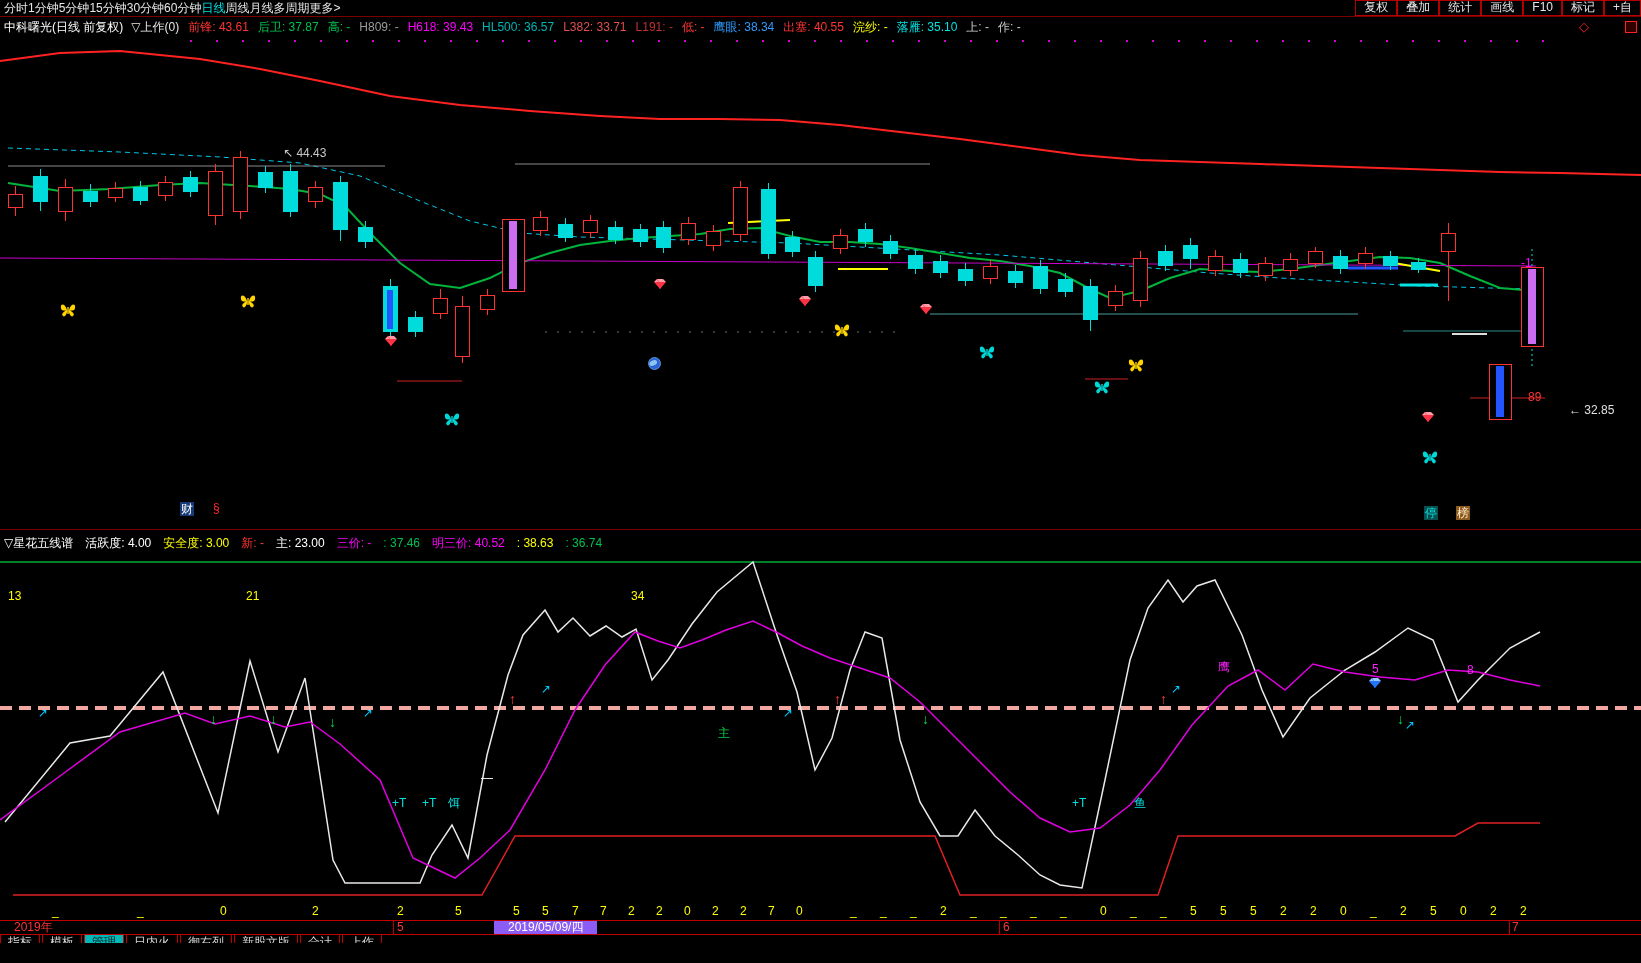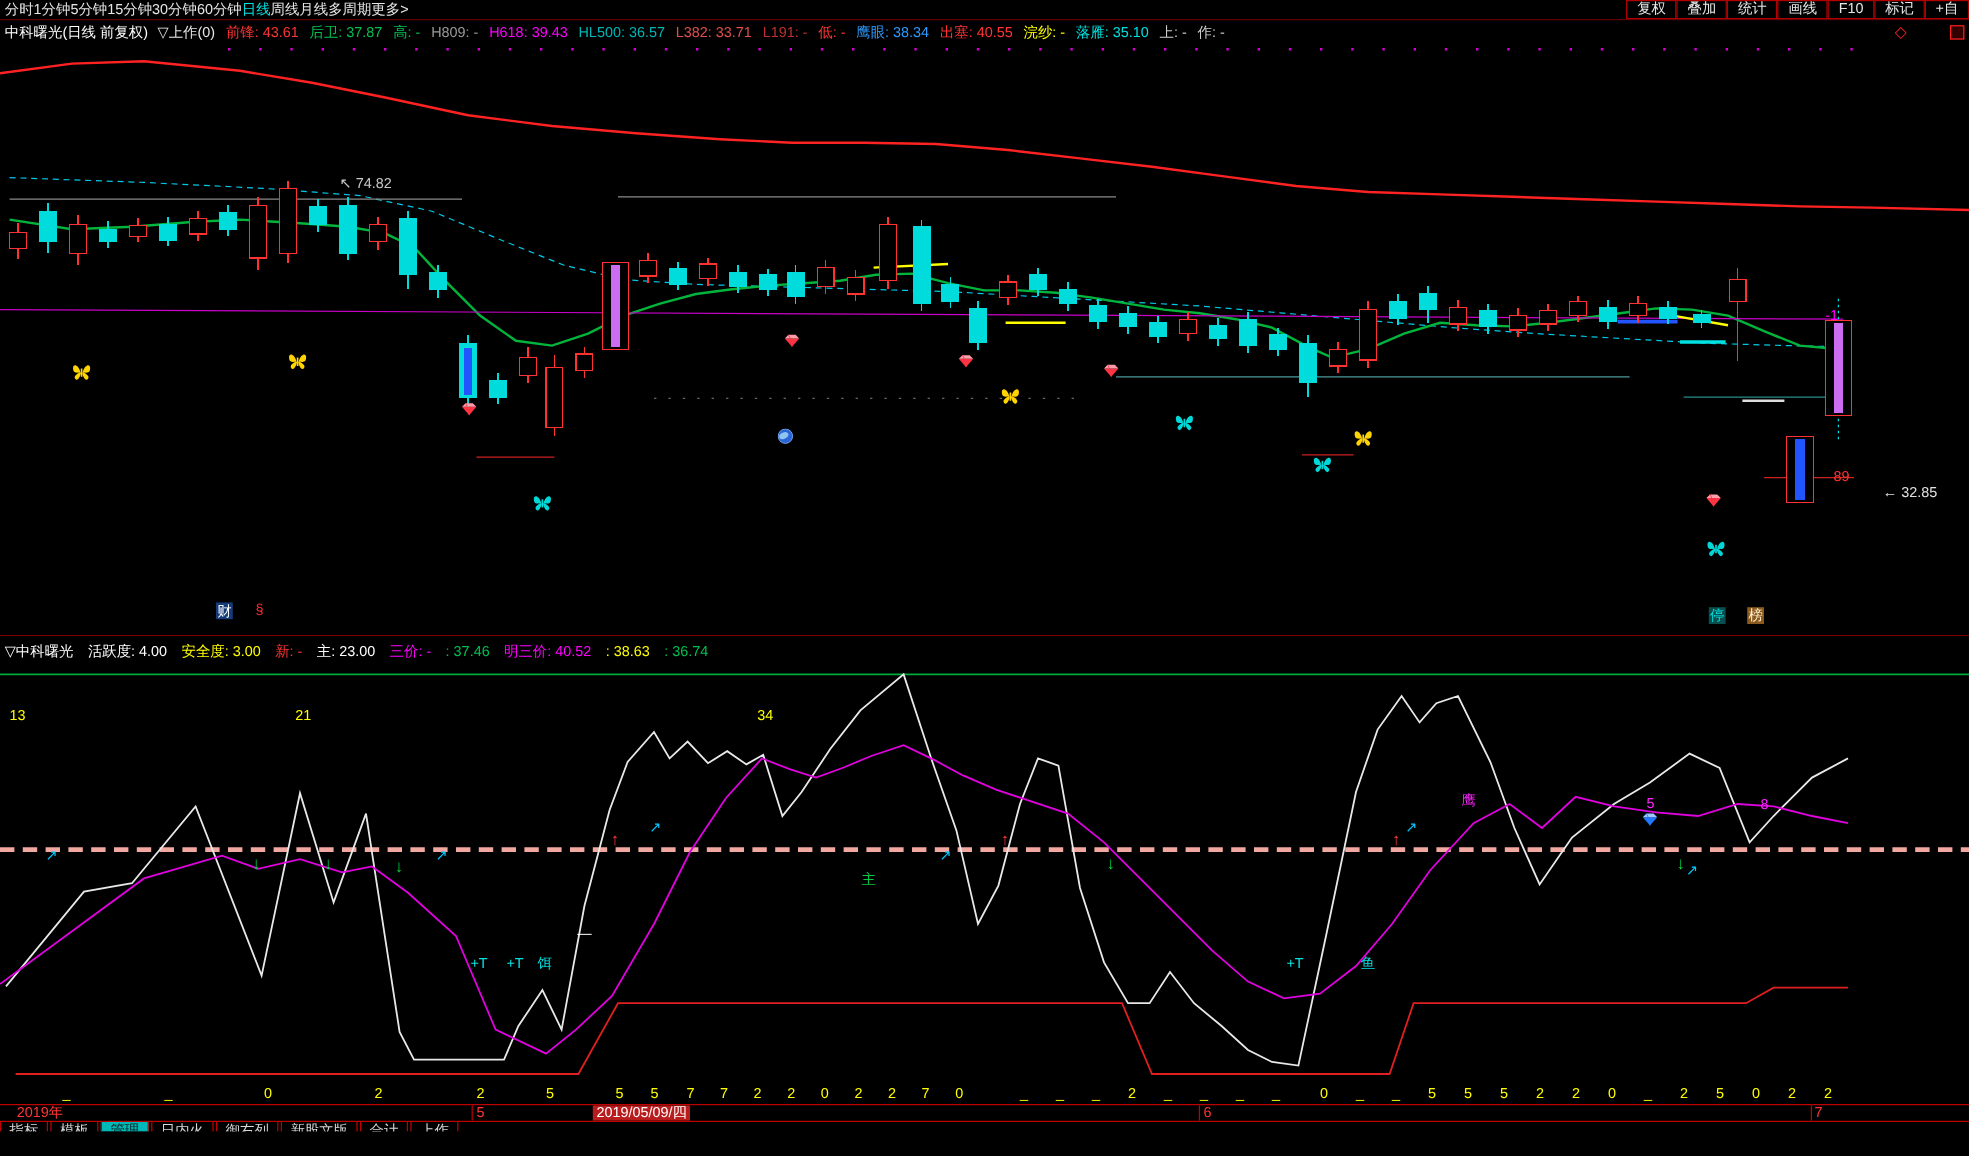--- a/index.html
+++ b/index.html
@@ -33,21 +33,21 @@
   .fiveline{height:22px;border-top:1px solid #7a0000;}
   .row .rt{color:#ffffff;margin-left:4px;}
   .row .fld{margin-left:12px;}
   
   .numbers-row{position:relative;height:18px;background:#000;overflow:hidden;}
   .numbers-row span{position:absolute;top:2px;color:#ffff00;}
   .date-row{position:relative;height:15px;border-top:1px solid #c00000;border-bottom:1px solid #c00000;
             box-sizing:border-box;background:#000;overflow:hidden;}
   .date-row .cell{position:absolute;top:0;color:#ff3434;line-height:13px;}
   .date-row .vline{position:absolute;top:0;width:1px;height:13px;background:#c00000;}
-  .date-row .hl{position:absolute;top:0;background:#b91c1c;color:#ffffff;line-height:13px;padding:0 3px;}
+  .date-row .hl{position:absolute;top:0;background:#8b5cf6;color:#ffffff;line-height:13px;padding:0 14px;}
   .tabs-row{position:relative;height:8px;overflow:hidden;display:flex;background:#000;}
   .tabs-row .tab{border-left:1px solid #c00000;border-right:1px solid #c00000;margin-right:2px;
                  color:#d8d8d8;padding:0 7px;line-height:14px;}
   .tabs-row .tab.active{background:#00b8b8;color:#002020;}
 </style>
 </head>
 <body>
 
 <div class="screen">
 
@@ -343,21 +343,21 @@
         </g>
         <g>
           <rect x="1489" y="327" width="22" height="55" fill="#000" stroke="#ff3232" stroke-width="1"></rect>
           <rect x="1496" y="329" width="8" height="51" fill="#2255ff"></rect>
         </g>
         <g>
           <rect x="1521" y="230" width="22" height="79" fill="#000" stroke="#ff3232" stroke-width="1"></rect>
           <rect x="1528" y="232" width="8" height="75" fill="#cc6cf0"></rect>
         </g>
       </svg>
-      <div class="mk" style="left: 283px; top: 110px; color: rgb(200, 200, 200);">↖ 74.82</div>
+      <div class="mk" style="left: 283px; top: 110px; color: rgb(200, 200, 200);">↖ 44.43</div>
       <div class="mk" style="left: 1521px; top: 220px; color: rgb(255, 0, 255);">-1</div>
       <div class="mk" style="left: 1528px; top: 354px; color: rgb(255, 52, 52);">89</div>
       <div class="mk" style="left: 1569px; top: 367px; color: rgb(224, 224, 224);">← 32.85</div>
       <div class="mk badge" style="left: 180px; top: 465px; color: rgb(255, 255, 255); background: rgb(20, 58, 120);">财</div>
       <div class="mk" style="left: 213px; top: 465px; color: rgb(255, 42, 42);">§</div>
       <div class="mk badge" style="left: 1424px; top: 469px; color: rgb(0, 225, 225); background: rgb(10, 79, 79);">停</div>
       <div class="mk badge" style="left: 1456px; top: 469px; color: rgb(255, 233, 200); background: rgb(138, 90, 30);">榜</div>
       <div class="mk" style="left: 60px; top: 266px;">
         <svg width="16" height="14" viewBox="-8 -7 16 14">
           <path d="M-1,0 C-3,-7 -8,-7 -7,-2 C-7,1 -3,1 -1,0 C-5,2 -7,4 -5,6 C-3,8 -1,3 -0.5,1 Z" fill="#ffd400"></path>
@@ -452,21 +452,21 @@
       <div class="mk" style="left: 648px; top: 320px;">
         <svg width="13" height="13" viewBox="-6.5 -6.5 13 13">
           <circle cx="0" cy="0" r="6" fill="#2a64d8"></circle>
           <ellipse cx="-1" cy="-1" rx="4" ry="2.6" fill="#8fc4f0" transform="rotate(-25)"></ellipse>
           <circle cx="0" cy="0" r="6" fill="none" stroke="#6fa8e8" stroke-width="0.8"></circle>
         </svg>
       </div>
     </div>
 
   <div class="row rating">
-    <span class="rt">▽中科曙光</span>
+    <span class="rt">▽星花五线谱</span>
     <span id="ratingFields"><span class="fld" style="color: rgb(255, 255, 255);">活跃度: 4.00</span><span class="fld" style="color: rgb(255, 255, 0);">安全度: 3.00</span><span class="fld" style="color: rgb(255, 52, 52);">新: -</span><span class="fld" style="color: rgb(255, 255, 255);">主: 23.00</span><span class="fld" style="color: rgb(255, 0, 255);">三价: -</span><span class="fld" style="color: rgb(0, 192, 80);">: 37.46</span><span class="fld" style="color: rgb(255, 0, 255);">明三价: 40.52</span><span class="fld" style="color: rgb(255, 255, 0);">: 38.63</span><span class="fld" style="color: rgb(0, 192, 80);">: 36.74</span></span>
   </div>
 
 
   <div class="chart-lower" id="chartLower">
       <svg width="1641" height="346" viewBox="0 0 1641 346" shape-rendering="crispEdges">
         <polyline points="0,6 1641,6" fill="none" stroke="#00aa3c" stroke-width="1.5" shape-rendering="auto"></polyline>
         <polyline points="0,152 1641,152" fill="none" stroke="#f0a8a0" stroke-width="4" shape-rendering="auto" stroke-dasharray="12 7"></polyline>
         <polyline points="5,266 70,187 110,180 163,116 218,257 250,105 278,196 305,122 333,304 345,327 420,327 432,299 452,269 468,302 487,199 508,119 523,79 545,54 558,76 573,62 590,80 606,70 622,81 636,73 652,124 668,104 692,68 717,36 753,6 777,79 797,136 815,214 832,182 850,114 865,76 882,82 900,184 920,246 940,280 958,280 975,254 995,280 1018,299 1040,319 1060,329 1082,332 1105,224 1130,104 1148,52 1168,24 1183,46 1197,30 1215,24 1242,79 1262,134 1283,181 1310,142 1345,114 1375,96 1408,72 1433,84 1458,146 1478,124 1510,92 1540,76" fill="none" stroke="#e8e8e8" stroke-width="1.5" shape-rendering="auto"></polyline>
         <polyline points="0,264 60,220 120,176 185,157 215,168 250,160 285,171 310,166 340,188 380,224 413,302 455,322 480,302 510,274 545,214 575,154 605,109 635,76 658,85 680,92 702,84 726,74 753,65 778,77 802,90 830,102 860,112 890,122 920,146 950,176 980,206 1010,236 1040,262 1070,276 1100,272 1130,249 1160,214 1192,169 1228,130 1258,114 1285,134 1313,108 1345,116 1380,121 1415,124 1448,114 1478,116 1510,124 1540,130" fill="none" stroke="#e000e0" stroke-width="1.5" shape-rendering="auto"></polyline>

